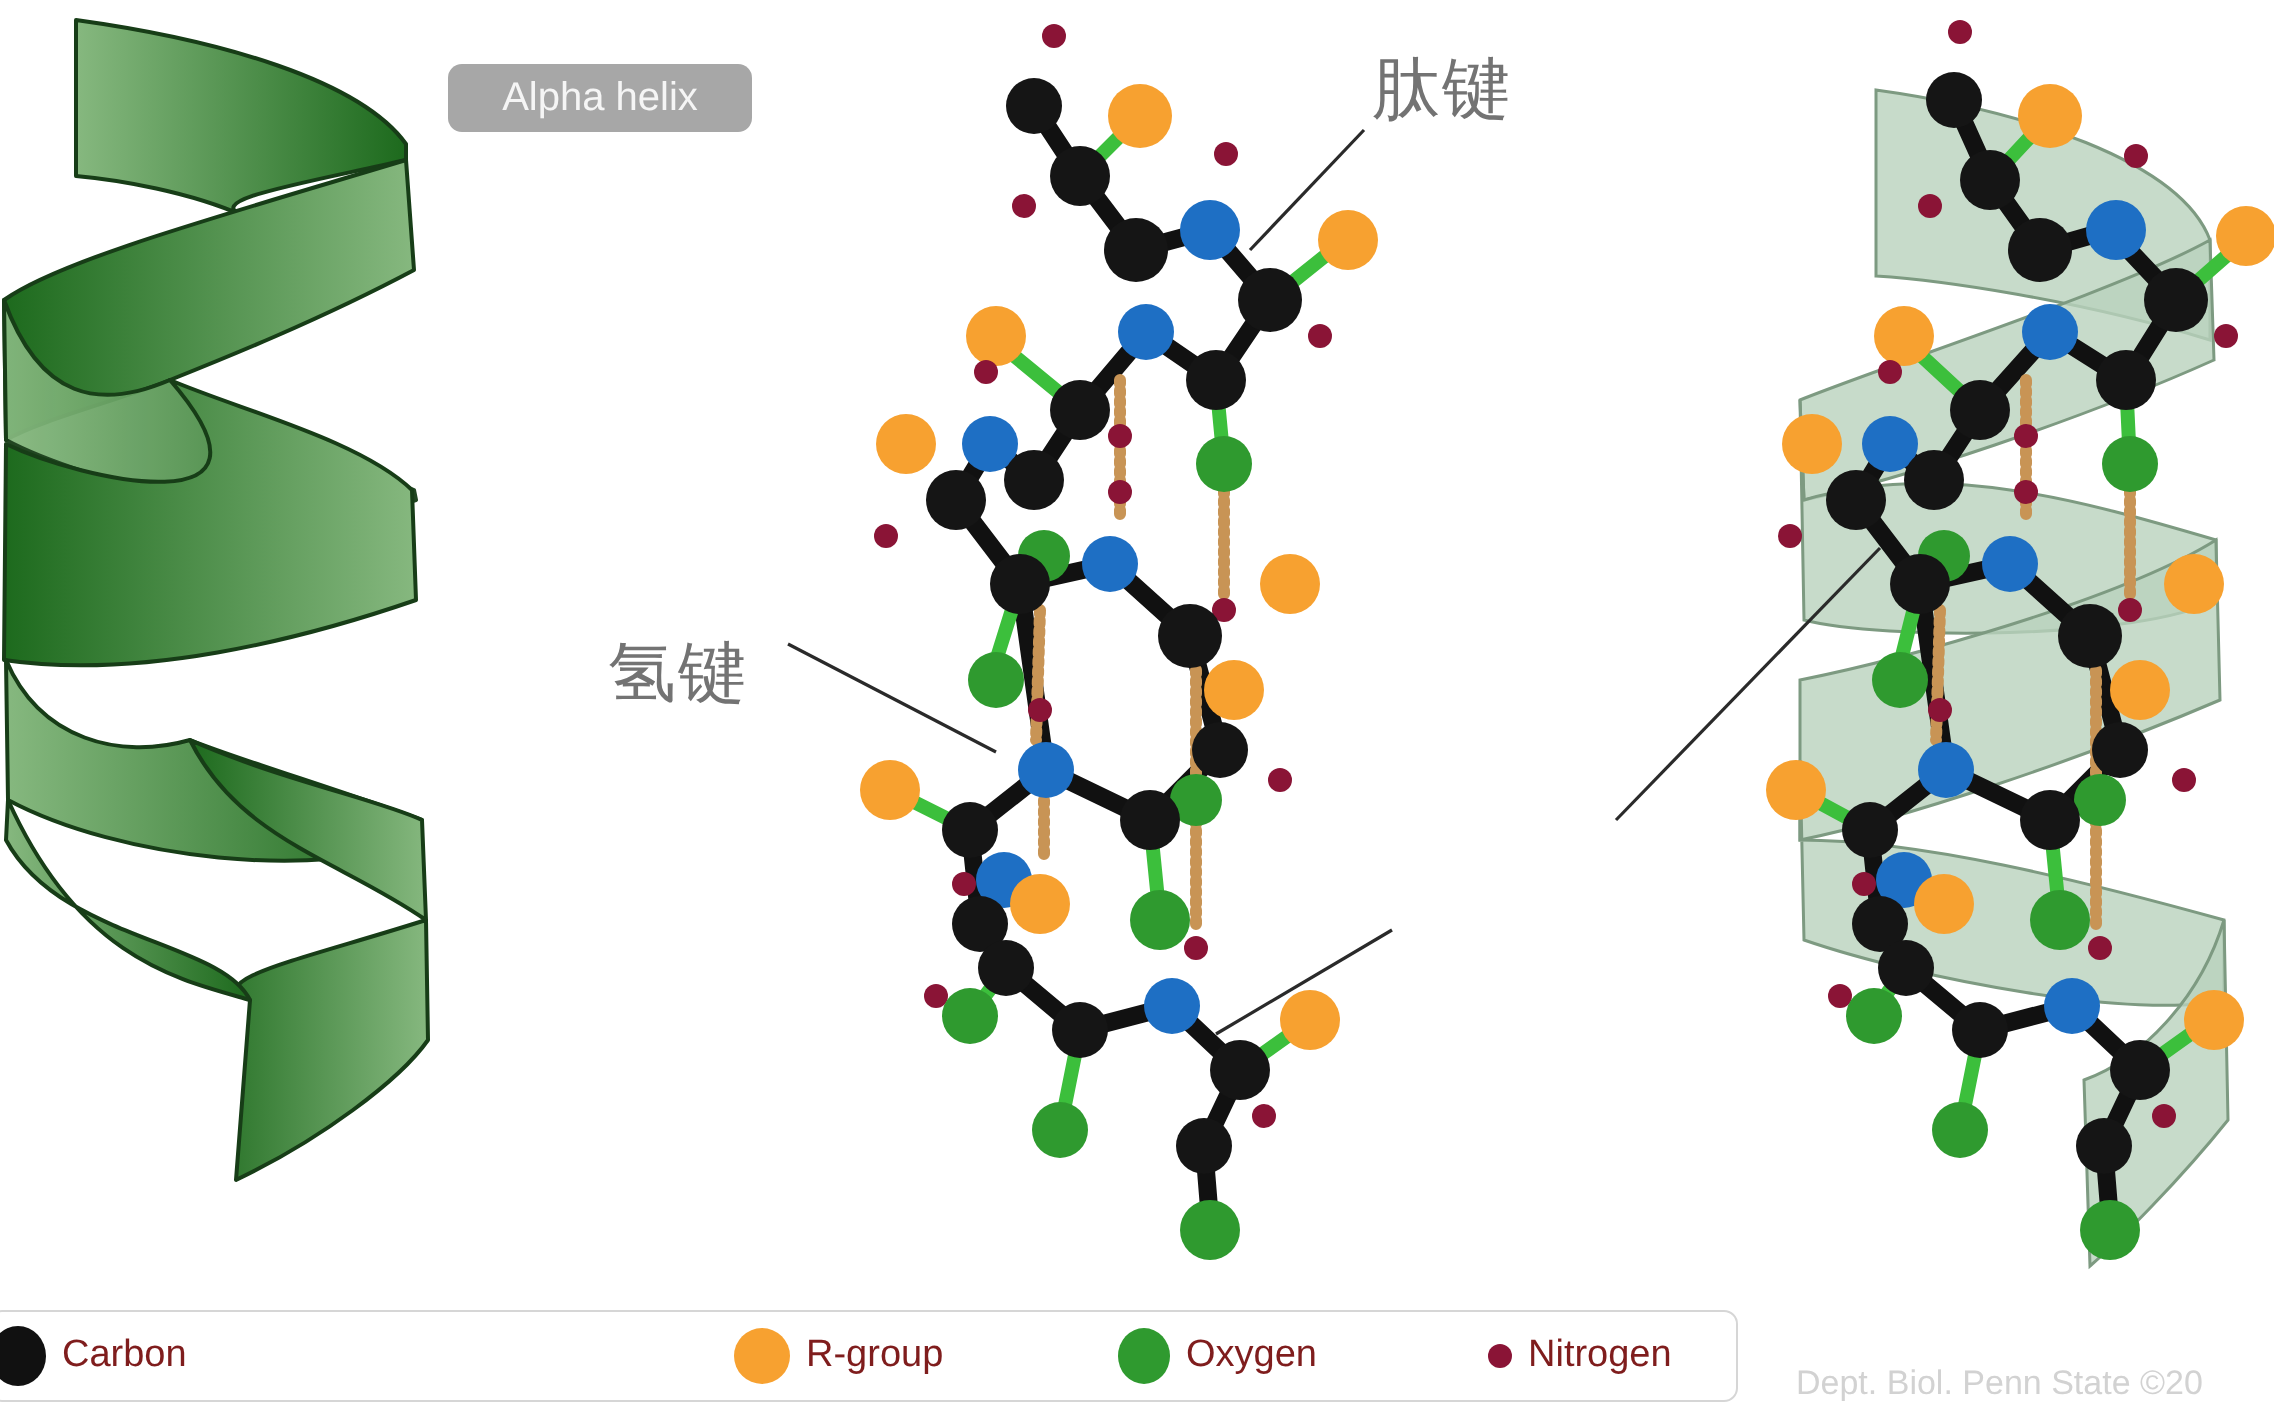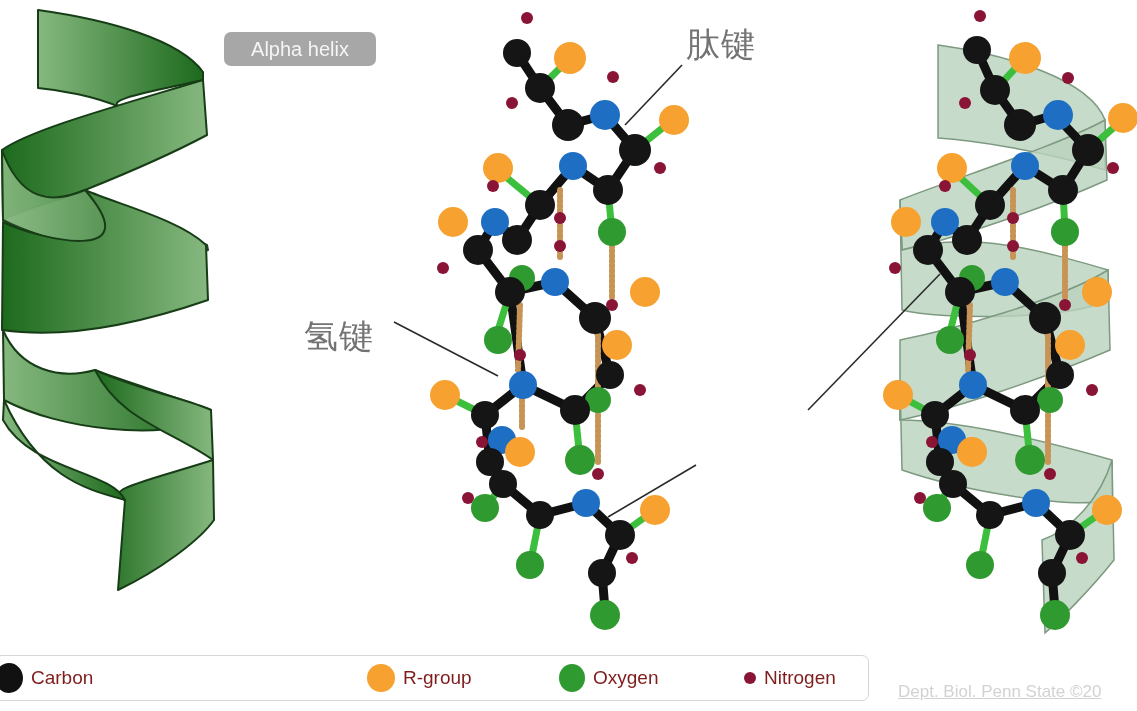--- a/index.html
+++ b/index.html
@@ -5,21 +5,21 @@
   html, body { margin:0; padding:0; background:#ffffff; }
   body { width:1137px; height:711px; position:relative; overflow:hidden; font-family:"DejaVu Sans", sans-serif; }
   .stage { position:absolute; left:0; top:0; width:1137px; height:503px; }
   .tag { position:absolute; left:224px; top:32px; width:152px; height:34px; background:#a7a7a7; border-radius:7px;
          color:#f5f5f5; font-family:"Liberation Sans", sans-serif; font-size:20px; line-height:34px; text-align:center; }
   .cn { position:absolute; font-family:"DejaVu Sans", sans-serif; font-size:34px; color:#737373; letter-spacing:1px; }
   .legend { position:absolute; left:-6px; top:655px; width:873px; height:44px; border:1.5px solid #d6d6d6; border-radius:7px; background:#fff; }
   .leg-item { position:absolute; top:0; height:44px; display:flex; align-items:center; }
   .leg-dot { border-radius:50%; margin-right:8px; }
   .leg-label { font-family:"Liberation Sans", sans-serif; font-size:19px; color:#7f1d1d; }
-  .credit { position:absolute; left:898px; top:682px; font-family:"Liberation Sans", sans-serif; font-size:17px; color:#d2d2d2; white-space:nowrap;text-decoration:underline; }
+  .credit { position:absolute; left:898px; top:682px; font-family:"Liberation Sans", sans-serif; font-size:17px; color:#d2d2d2; white-space:nowrap; }
 </style>
 </head>
 <body>
 
 <div class="stage">
 
   <svg style="position:absolute;left:0;top:0" width="230" height="600" viewBox="0 0 230 600">
     <defs>
       <linearGradient id="gA" x1="0" x2="1" y1="0" y2="0">
         <stop offset="0" stop-color="#86b87f"></stop>

